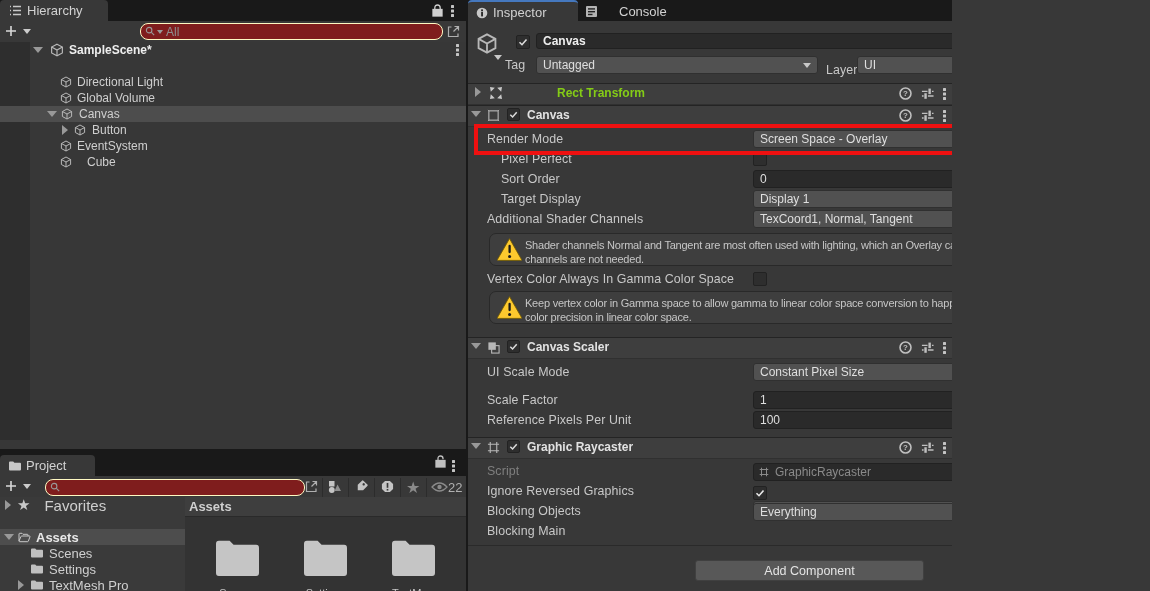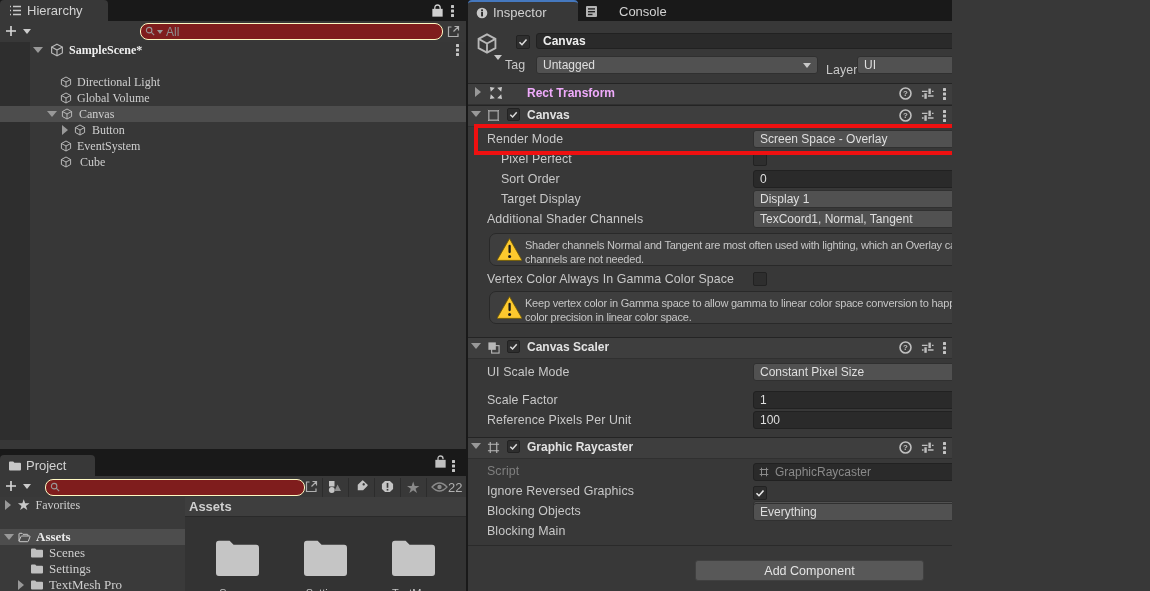--- a/index.html
+++ b/index.html
@@ -21,21 +21,21 @@
 .tf{position:absolute;background:#2a2a2a;border:1px solid #212121;border-radius:3px;
   color:#dfdfdf;font-size:12px;line-height:16px;padding:0 0 0 6px;height:16px;}
 .cb{position:absolute;width:12px;height:12px;background:#2e2e2e;border:1px solid #222;border-radius:2px;}
 .lbl{position:absolute;color:#c8c8c8;font-size:12.4px;line-height:16px;height:16px;letter-spacing:0.1px;}
 .hdr{position:absolute;left:468px;width:682px;background:#3e3e3e;
   border-top:1px solid #242424;border-bottom:1px solid #303030;}
 .hdrtxt{position:absolute;font-weight:bold;color:#e2e2e2;font-size:12px;}
 .hicons{position:absolute;right:6px;top:4px;display:flex;gap:9px;align-items:center;}
 .helpbox{position:absolute;background:#3e3e3e;border:1px solid #292929;border-radius:7px;}
 .hbtxt{position:absolute;left:35px;top:4px;color:#c6c6c6;font-size:11px;line-height:14px;white-space:nowrap;letter-spacing:-0.22px;}
-.row{position:absolute;left:0;width:468px;height:16px;display:flex;align-items:center;font-family:Liberation Serif, serif;}
+.row{position:absolute;left:0;width:468px;height:16px;display:flex;align-items:center;}
 .rtxt{color:#cfcfcf;font-size:12px;}
 svg{display:block;}
 </style>
 </head>
 <body>
 <div id="root">
 <svg width="0" height="0" style="position:absolute">
 <defs>
 <g id="cube" fill="none" stroke="#b8b8b8" stroke-width="1">
 <path d="M6 1 L10.6 3.5 V8.5 L6 11 L1.4 8.5 V3.5 Z"></path>
@@ -129,21 +129,21 @@
   <div class="row" style="top:96px">
     <svg width="12" height="12" viewBox="0 0 12 12" style="margin-left:60px">
           <use href="#cube"></use>
         </svg>
     <span class="rtxt" style="margin-left:5px">EventSystem</span>
   </div>
   <div class="row" style="top:112px">
     <svg width="12" height="12" viewBox="0 0 12 12" style="margin-left:60px">
           <use href="#cube"></use>
         </svg>
-    <span class="rtxt" style="margin-left:8px">Cube</span>
+    <span class="rtxt" style="margin-left:15px">Cube</span>
   </div>
 </div>
 
 <div class="abs tabbar" style="left:0;top:449px;width:466px;height:27px"></div>
 <div class="tab" style="left:0;top:455px;width:95px;height:21px">
   <svg width="12" height="12" viewBox="0 0 12 12" style="margin:0 5px 0 9px" fill="#c8c8c8">
         <use href="#folder"></use>
       </svg>
   <span class="tabtxt">Project</span>
 </div>
@@ -212,21 +212,21 @@
 
 <div class="abs" style="left:0;top:497px;width:185px;height:94px;background:#3a3a3a"></div>
 <div class="abs" style="left:185px;top:497px;width:281px;height:94px;background:#333333"></div>
 <div class="abs" style="left:185px;top:497px;width:281px;height:19px;background:#3e3e3e;border-bottom:1px solid #2a2a2a">
   <span style="position:absolute;left:4px;top:2px;font-weight:bold;color:#d0d0d0;font-size:13px">Assets</span>
 </div>
 <div id="ptree">
   <div class="row" style="top:497px;width:185px">
     <div class="tri tri-r" style="margin-left:5px"></div>
     <span style="color:#c8c8c8;font-size:15px;margin-left:6px;line-height:10px">★</span>
-    <span class="rtxt" style="margin-left:5px;font-size:12px">Favorites</span>
+    <span class="rtxt" style="margin-left:14px;font-size:15px">Favorites</span>
   </div>
   <div class="row" style="top:529px;width:185px;background:#4d4d4d">
     <div class="tri tri-d" style="margin-left:4px"></div>
     <svg width="13" height="13" viewBox="0 0 13 12" style="margin-left:4px" fill="none" stroke="#c8c8c8">
       <path d="M1 2.5 Q1 1.8 1.7 1.8 L4 1.8 L5 2.8 L9.3 2.8 Q10 2.8 10 3.5 L10 4.5 M1 9.5 L1 2.5 M1 9.5 Q1 10.2 1.8 10.2 L9.5 10.2 Q10.2 10.2 10.4 9.5 L12 5.2 Q12.2 4.5 11.5 4.5 L3.8 4.5 Q3.1 4.5 2.9 5.2 L1 9.5"></path>
     </svg>
     <span class="rtxt" style="margin-left:5px;font-size:13px;font-weight:bold;color:#e8e8e8">Assets</span>
   </div>
   <div class="row" style="top:545px;width:185px">
     <svg width="12" height="12" viewBox="0 0 12 12" style="margin-left:31px" fill="#c0c0c0">
@@ -310,21 +310,21 @@
   <div class="lbl" style="left:505px;top:57px">Tag</div>
   <div class="dd" style="left:536px;top:56px;width:274px">Untagged<div class="dar"></div></div>
   <div class="lbl" style="left:826px;top:62px">Layer</div>
   <div class="dd" style="left:857px;top:56px;width:280px">UI<div class="dar"></div></div>
 
   <div class="hdr" style="top:83px;height:20px"></div>
   <div class="tri tri-r" style="position:absolute;left:475px;top:87px;border-left-color:#999"></div>
   <svg class="abs" style="left:489px;top:86px" width="14" height="14" viewBox="0 0 14 14" fill="#c8c8c8">
     <path d="M1 1 L5.8 1.8 L1.8 5.8 Z M13 1 L12.2 5.8 L8.2 1.8 Z M1 13 L1.8 8.2 L5.8 12.2 Z M13 13 L8.2 12.2 L12.2 8.2 Z"></path>
   </svg>
-  <div class="hdrtxt" style="left:527px;top:86px;color:#f0abfc">Rect Transform</div>
+  <div class="hdrtxt" style="left:557px;top:86px;color:#84cc16">Rect Transform</div>
   <div class="hicons" style="top:87px">
     <svg width="13" height="13" viewBox="0 0 14 14">
           <circle cx="7" cy="7" r="5.9" fill="none" stroke="#c0c0c0" stroke-width="1.7"></circle>
           <text x="7" y="10.2" text-anchor="middle" font-size="8.5" font-weight="bold" fill="#c0c0c0">?</text>
         </svg>
     <svg width="13" height="13" viewBox="0 0 14 14" fill="none" stroke="#c0c0c0" stroke-width="1.4">
           <path d="M1 4.7 H7 M11.8 4.7 H13.5 M1 9.7 H2.8 M7.5 9.7 H13.5"></path>
           <rect x="8" y="1.7" width="2.6" height="6" fill="#c0c0c0" stroke="none"></rect>
           <rect x="3.6" y="6.7" width="2.6" height="6" fill="#c0c0c0" stroke="none"></rect>
         </svg>

